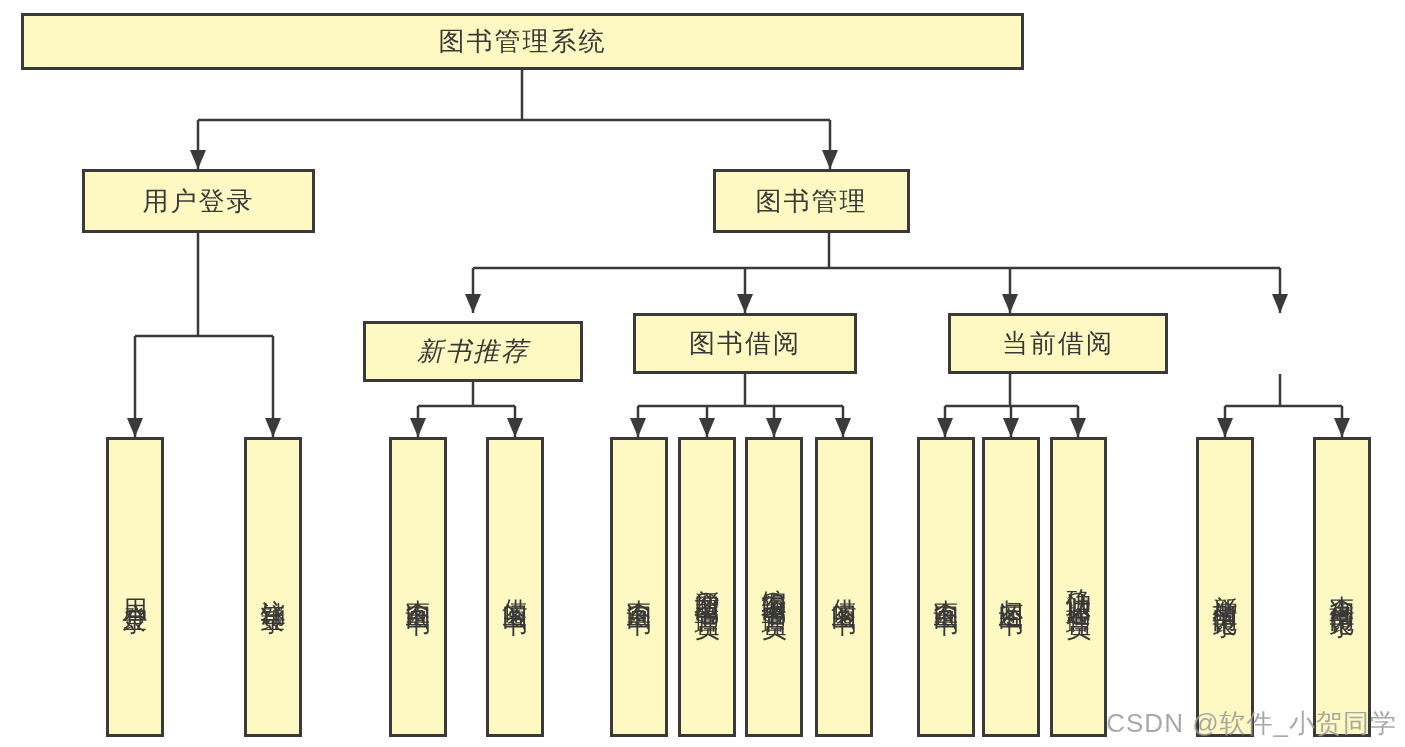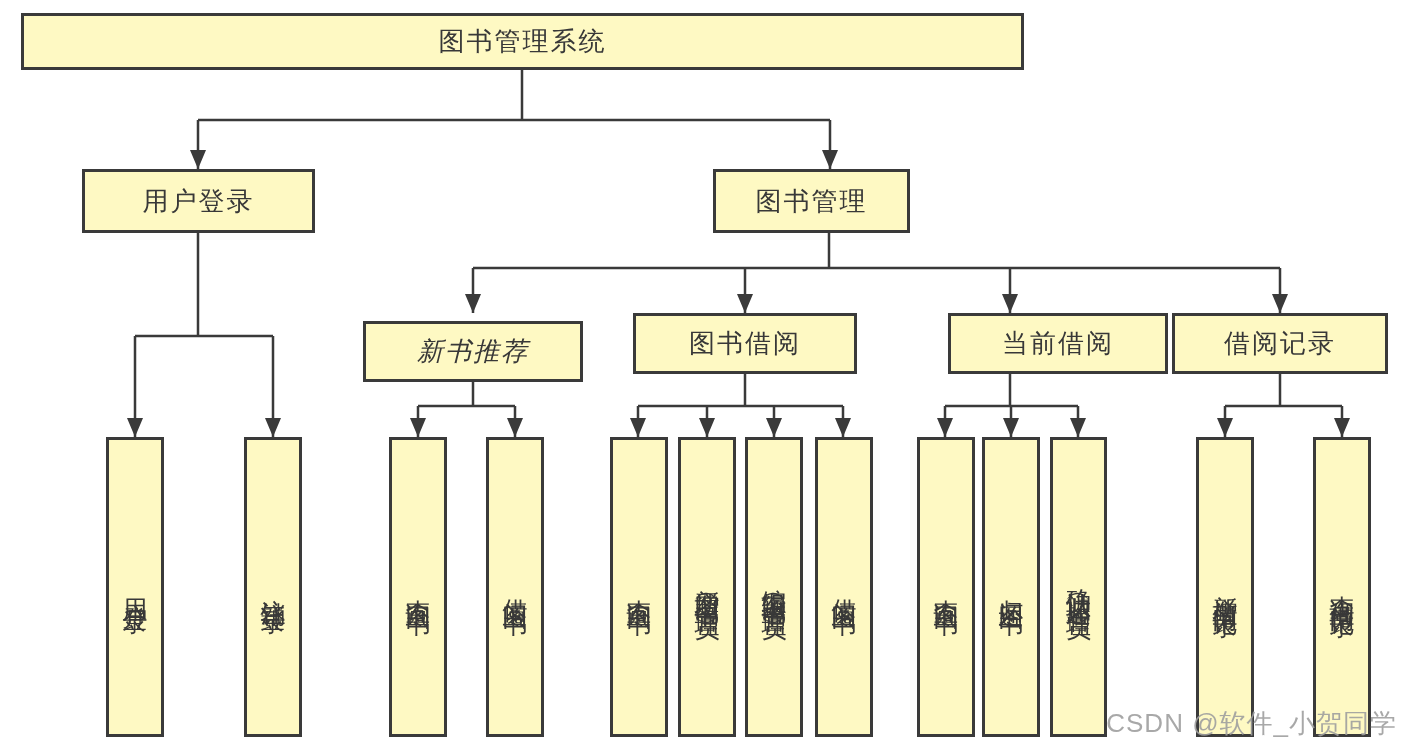--- a/index.html
+++ b/index.html
@@ -63,21 +63,20 @@
   </svg>
 
   <div class="node hnode n-root">图书管理系统</div>
 
   <div class="node hnode n-l2a">用户登录</div>
   <div class="node hnode n-l2b">图书管理</div>
 
   <div class="node hnode n-l3a">新书推荐</div>
   <div class="node hnode n-l3b">图书借阅</div>
   <div class="node hnode n-l3c">当前借阅</div>
-  <div class="node hnode n-l3d">借阅记录</div>
 
   <div class="node vnode leaf p-a1">
     <span>用户登录</span>
   </div>
   <div class="node vnode leaf p-a2">
     <span>注销登录</span>
   </div>
 
   <div class="node vnode leaf p-b1">
     <span>查询图书</span>

